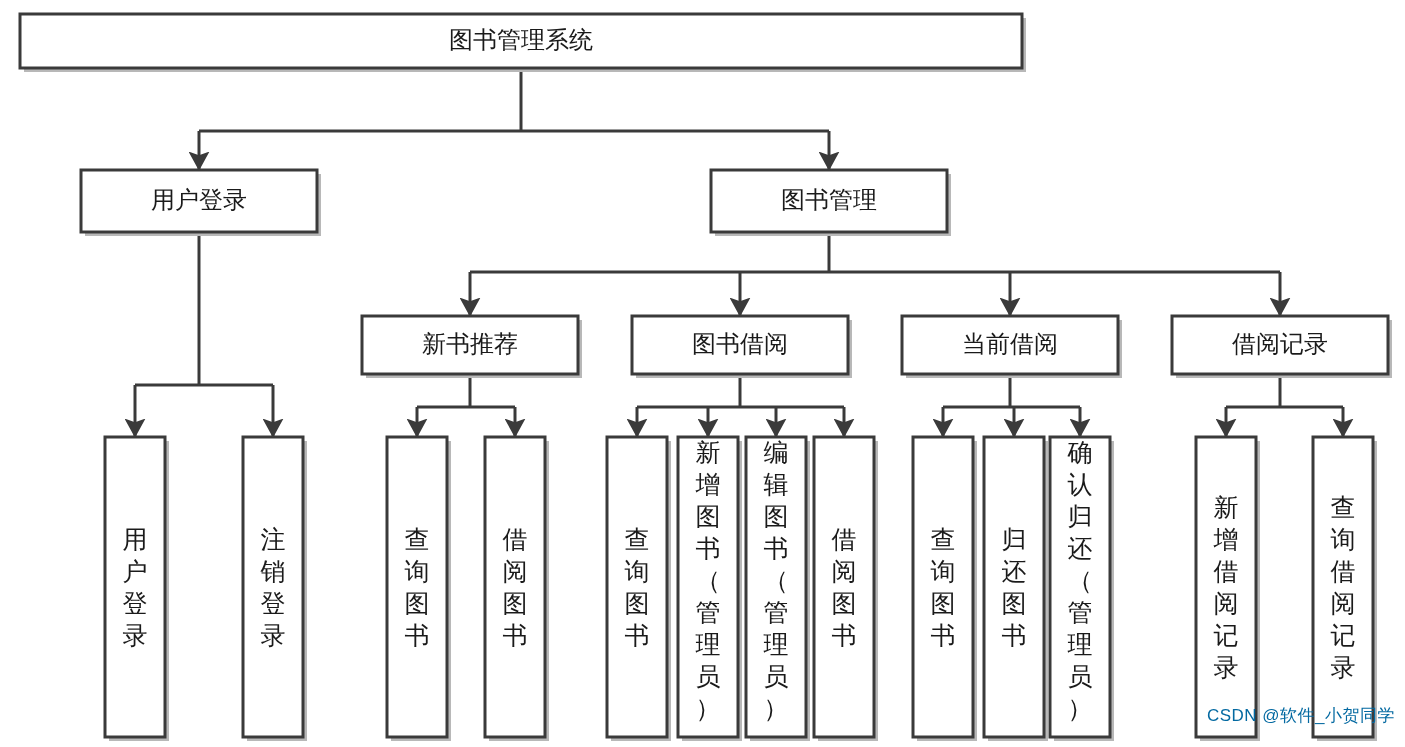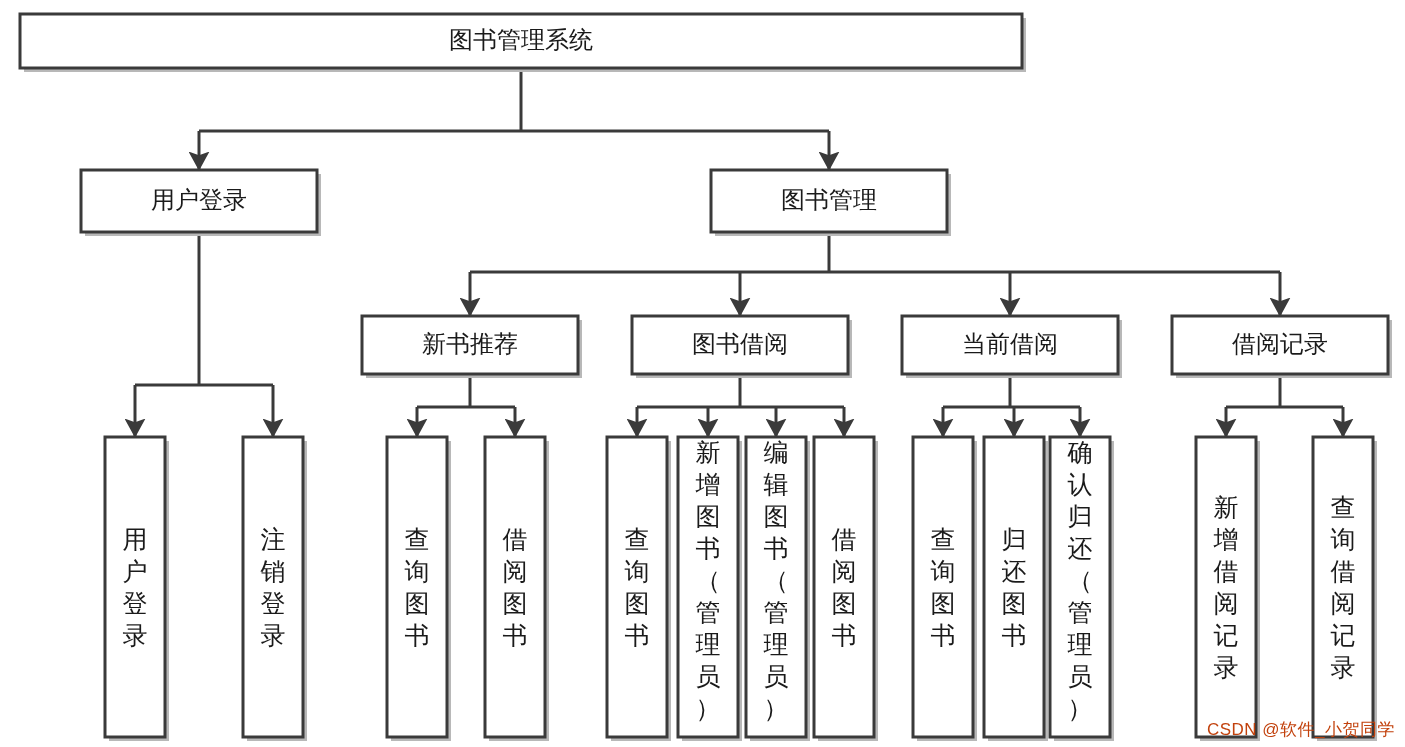--- a/index.html
+++ b/index.html
@@ -46,24 +46,24 @@
   }
   .node-label-v {
     font-family: "Liberation Sans", "DejaVu Sans", sans-serif;
     font-size: 25px;
     fill: #1a1a1a;
     text-anchor: middle;
   }
   .watermark {
     position: absolute;
     right: 10px;
-    bottom: 6px;
+    bottom: 20px;
     font-family: "Liberation Sans", "DejaVu Sans", sans-serif;
     font-size: 17px;
-    color: #c2410c;
+    color: #0369a1;
     letter-spacing: 0.5px;
     white-space: nowrap;
   }
 </style>
 </head>
 <body>
 
 <svg id="diagram" viewBox="0 0 1405 747" xmlns="http://www.w3.org/2000/svg">
   <defs>
     <marker id="arrow" viewBox="0 0 12 12" refX="10" refY="6" markerWidth="7" markerHeight="7" orient="auto-start-reverse">

